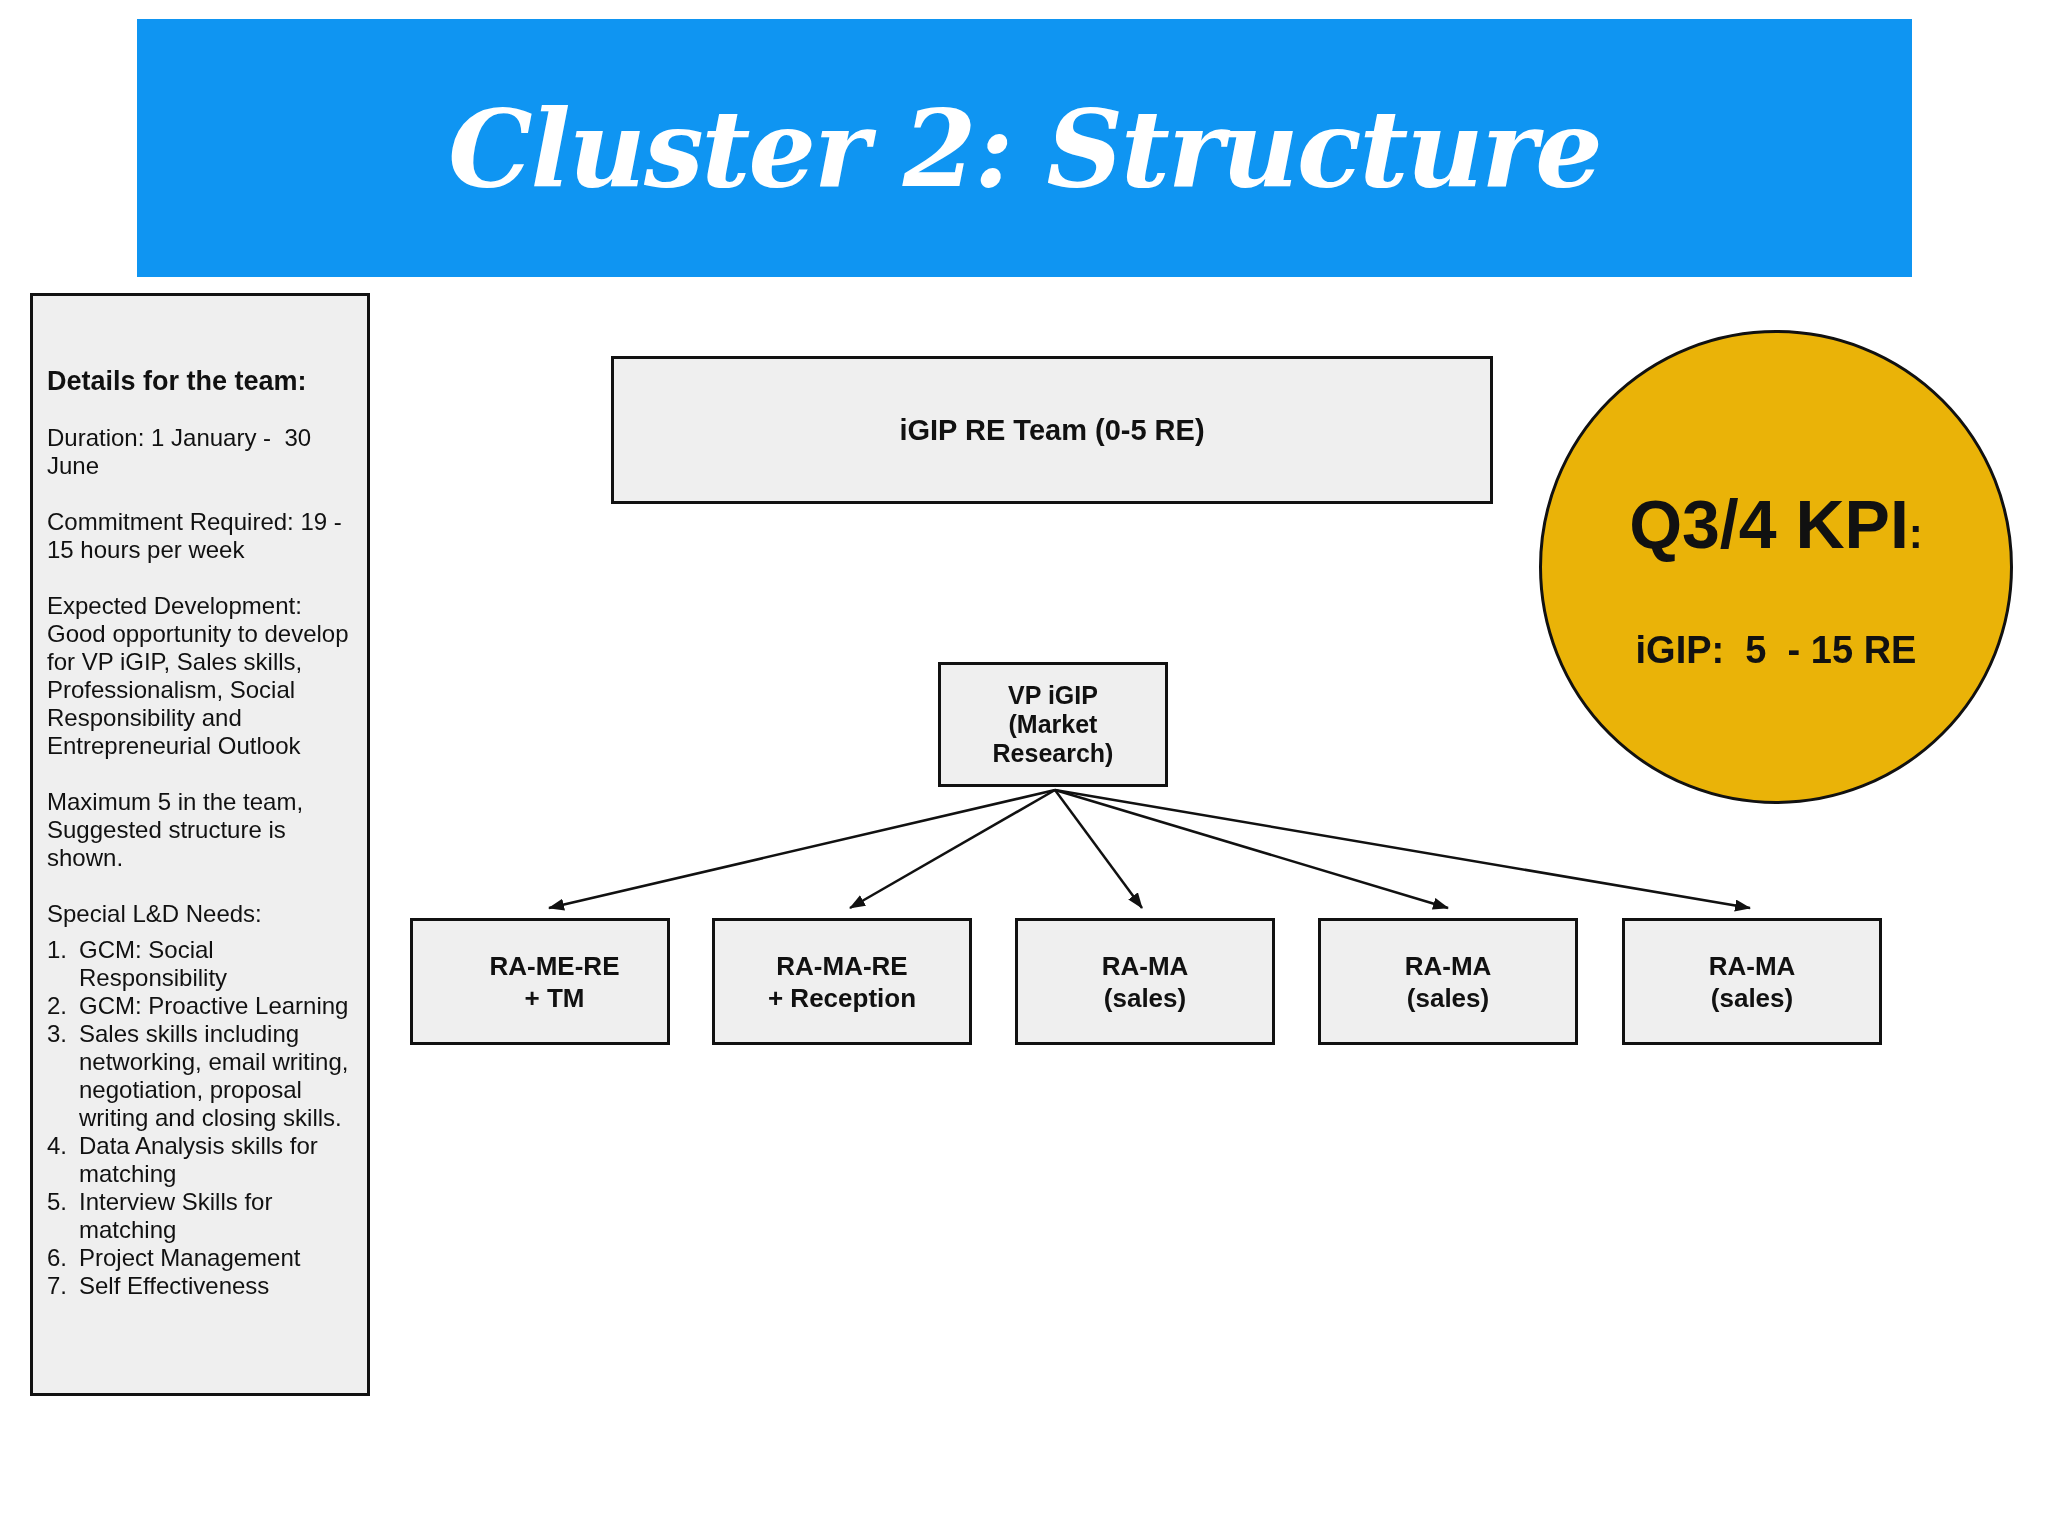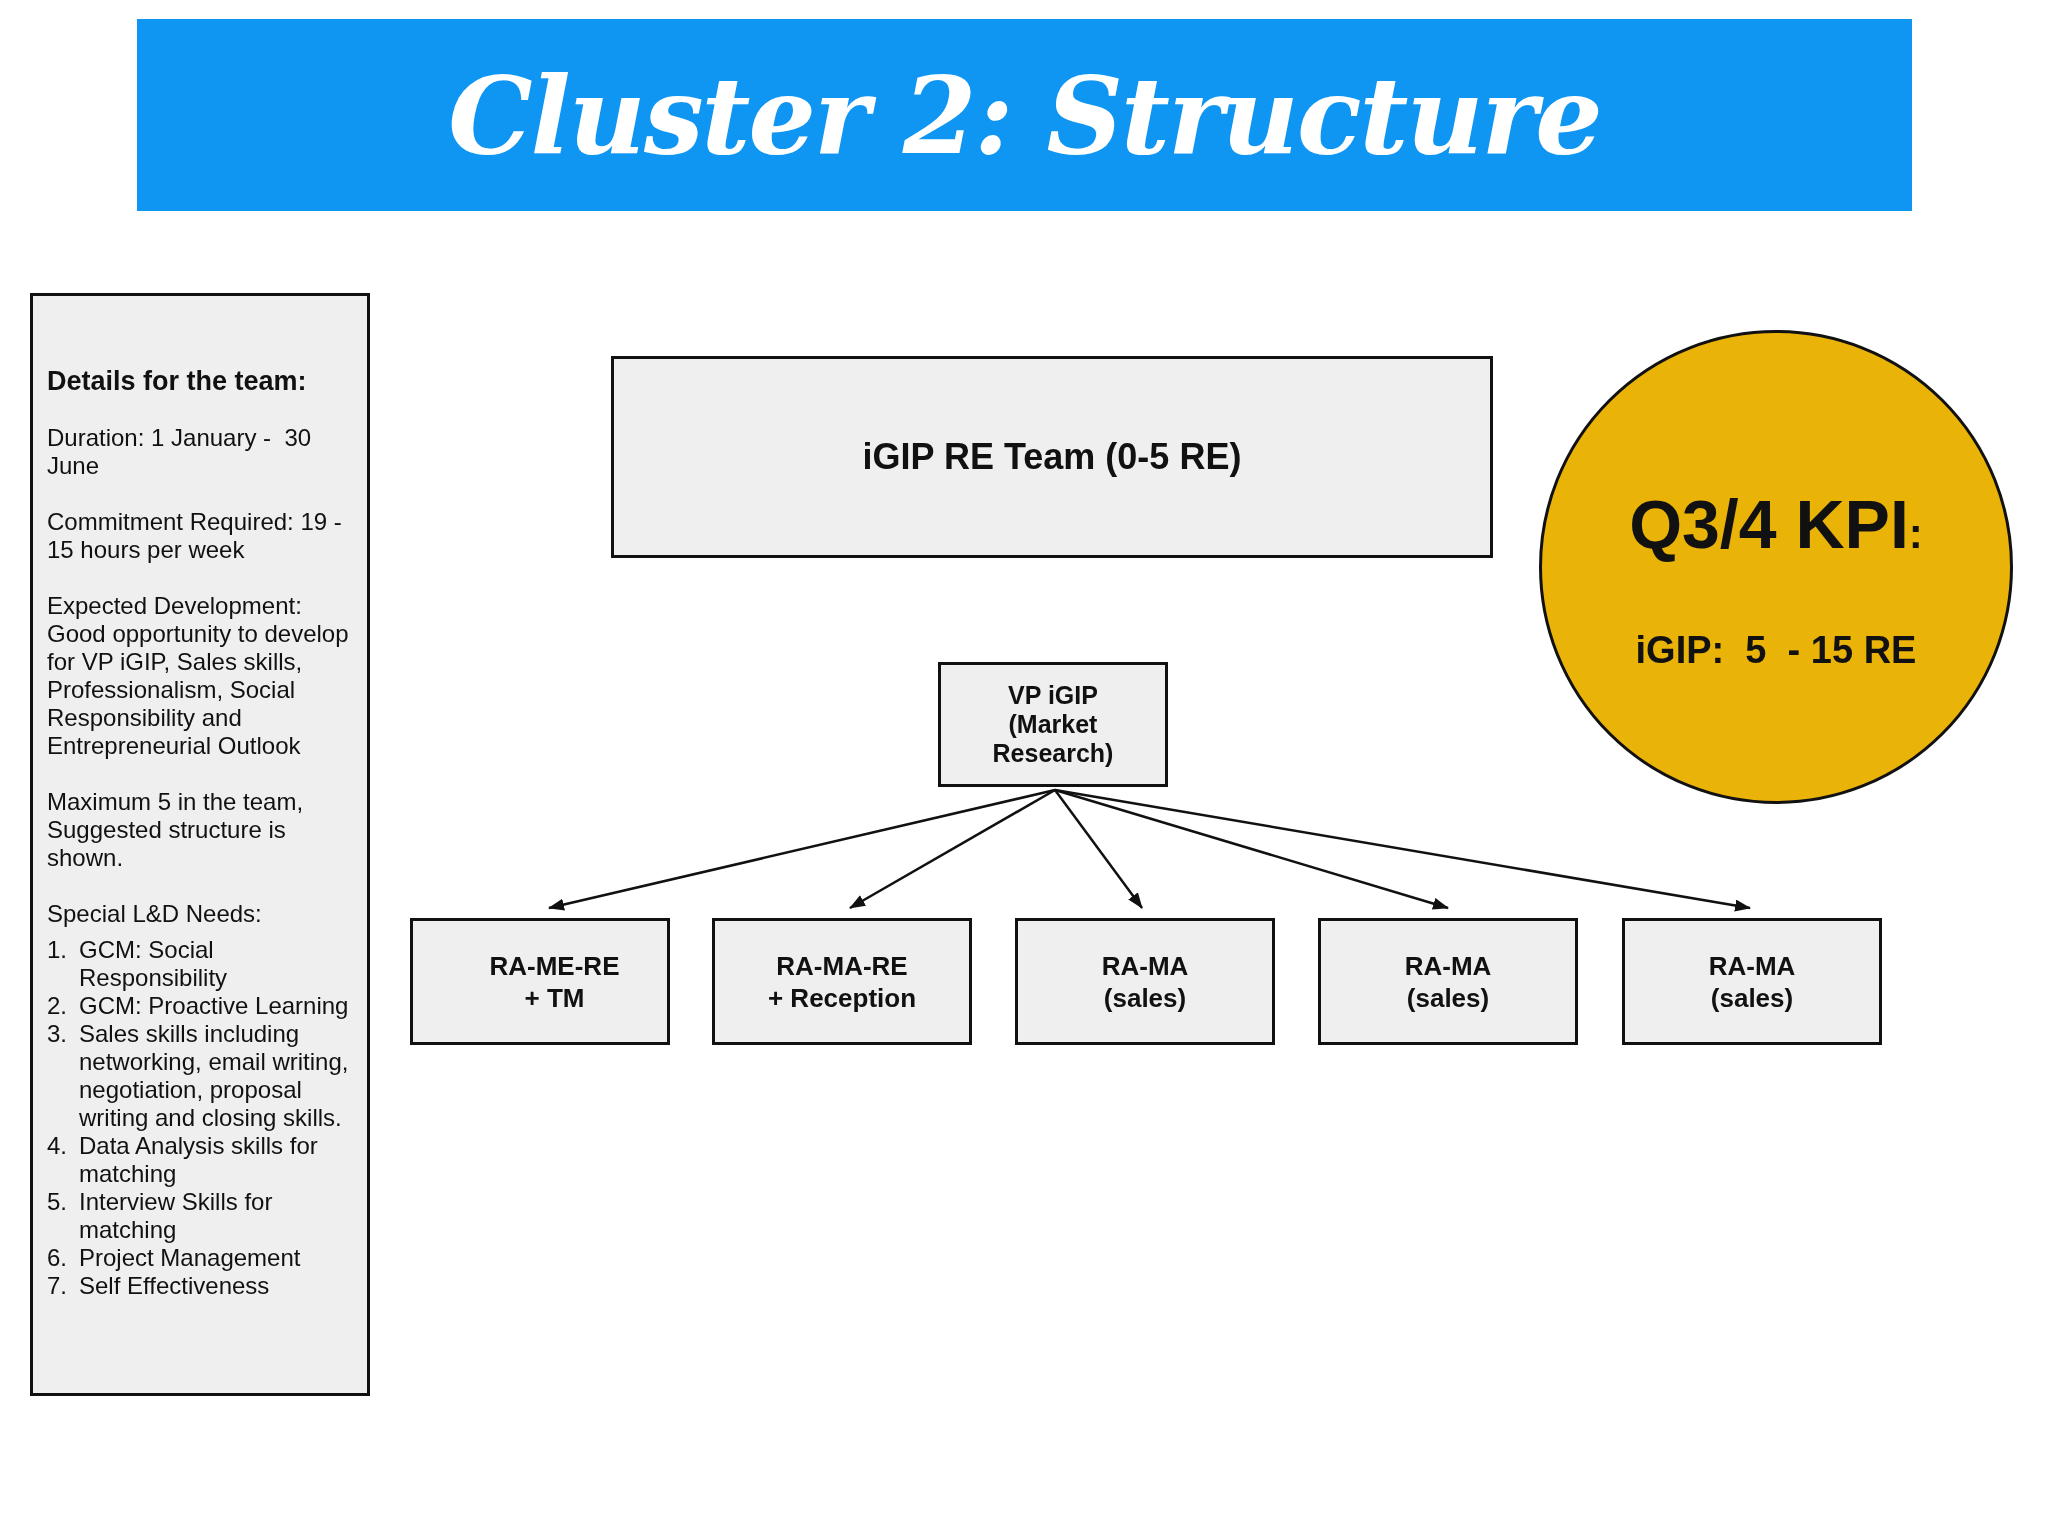--- a/index.html
+++ b/index.html
@@ -8,21 +8,21 @@
     font-family: "Liberation Sans", sans-serif;
     color: #111111;
     position: relative;
     overflow: hidden;
   }
   .stage { position: absolute; inset: 0; width: 2048px; height: 1536px; background: #ffffff; }
 
   
   .banner {
     position: absolute; left: 137px; top: 19px;
-    width: 1775px; height: 192px;
+    width: 1775px; height: 258px;
     background: #0f95f2;
     display: flex; align-items: center; justify-content: center;
   }
   .banner h1 {
     margin: 0;
     font-family: "DejaVu Serif", serif;
     font-style: italic; font-weight: bold;
     font-size: 106px; letter-spacing: -2px;
     color: #ffffff;
   }
@@ -49,21 +49,21 @@
   .details li .num { position: absolute; left: 0; top: 0; }
 
   
   .node {
     position: absolute; box-sizing: border-box;
     background: #efefef;
     border: 3px solid #111111;
     display: flex; align-items: center; justify-content: center;
     text-align: center; font-weight: bold;
   }
-  .team-box  { left: 611px; top: 356px; width: 882px; height: 202px; font-size: 36px; }
+  .team-box  { left: 611px; top: 356px; width: 882px; height: 148px; font-size: 29px; }
   .vp-box    { left: 938px; top: 662px; width: 230px; height: 125px; font-size: 25px; line-height: 29px; white-space: pre-line; }
   .child     { top: 918px; width: 260px; height: 127px; font-size: 26px; line-height: 32px; white-space: pre-line; }
   .child-0 { left: 410px; padding-left: 29px; }
   .child-1 { left: 712px; }
   .child-2 { left: 1015px; }
   .child-3 { left: 1318px; }
   .child-4 { left: 1622px; }
 
   
   .kpi-circle {

